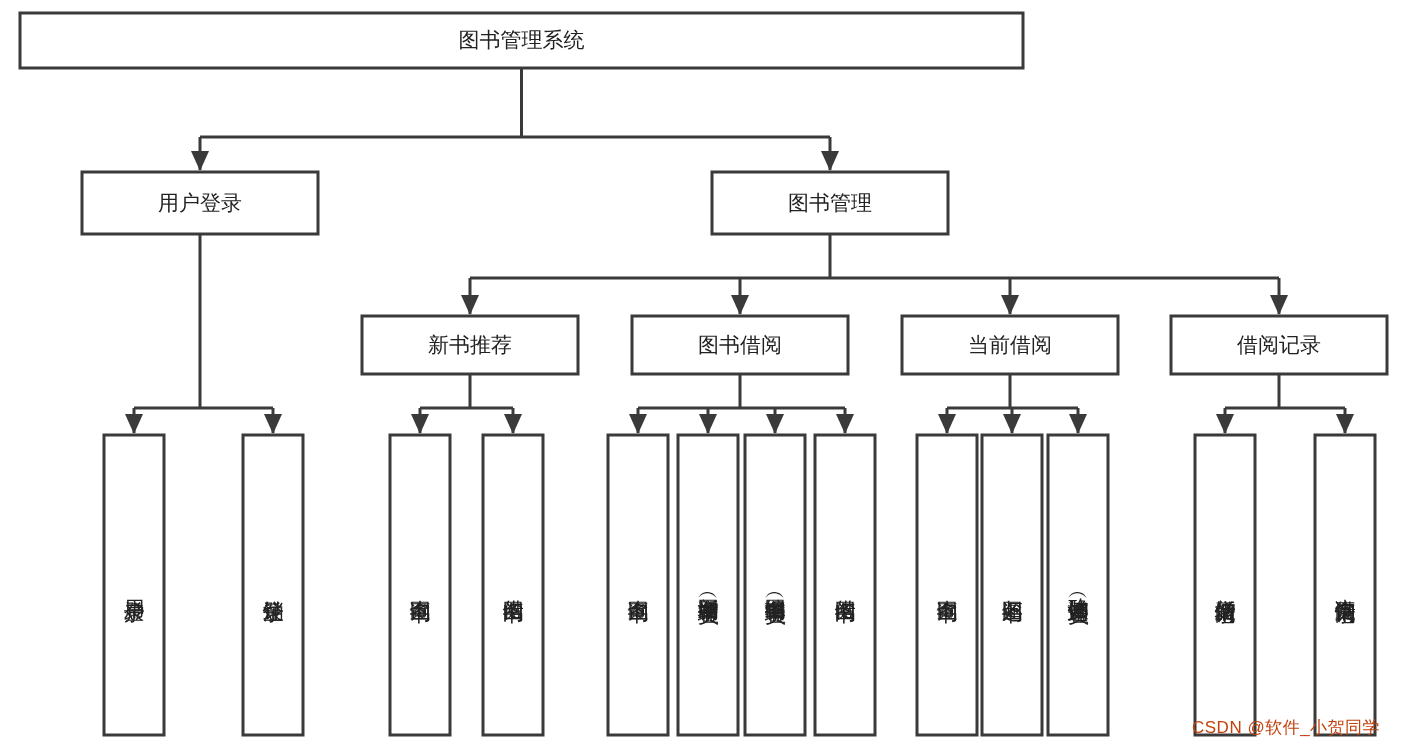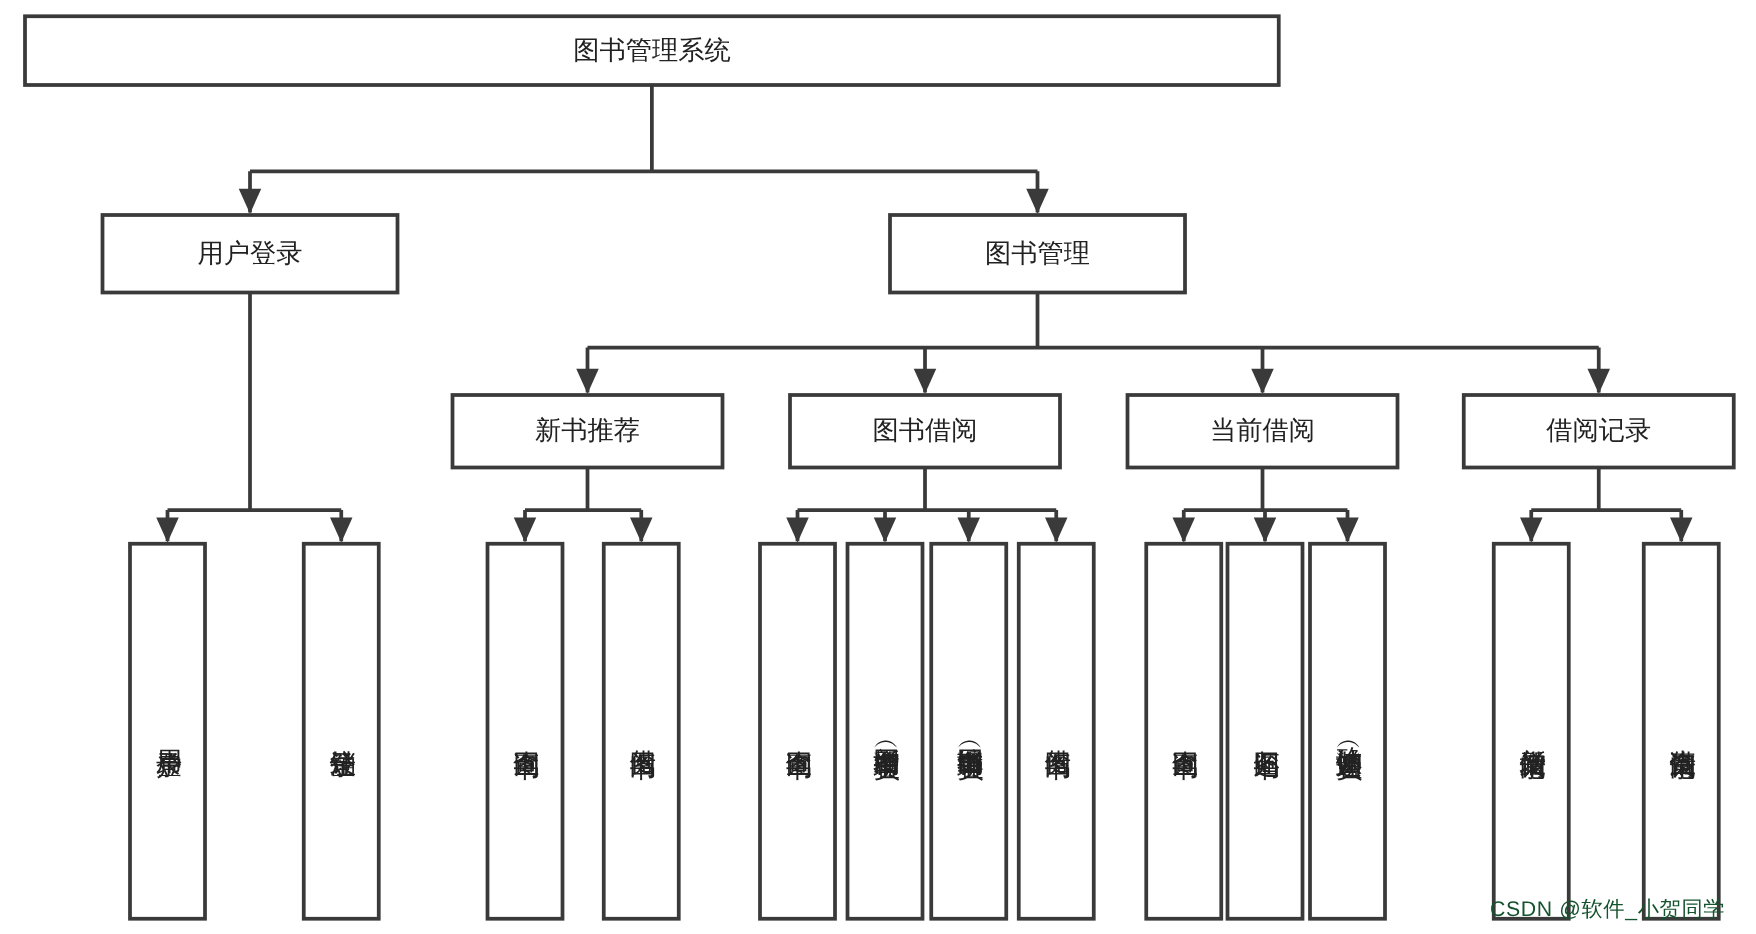--- a/index.html
+++ b/index.html
@@ -62,21 +62,21 @@
     justify-content: center;
     text-align: center;
     white-space: nowrap;
     pointer-events: none;
     user-select: none;
   }
   .watermark {
     position: absolute;
     font-family: "Liberation Sans", "DejaVu Sans", sans-serif;
     font-size: 17px;
-    color: #14532d;
+    color: #c2410c;
     white-space: nowrap;
     letter-spacing: 0.5px;
   }
 </style>
 </head>
 <body>
 
 <div id="diagram-root">
 
   <svg id="tree-svg" viewBox="0 0 1405 747">

